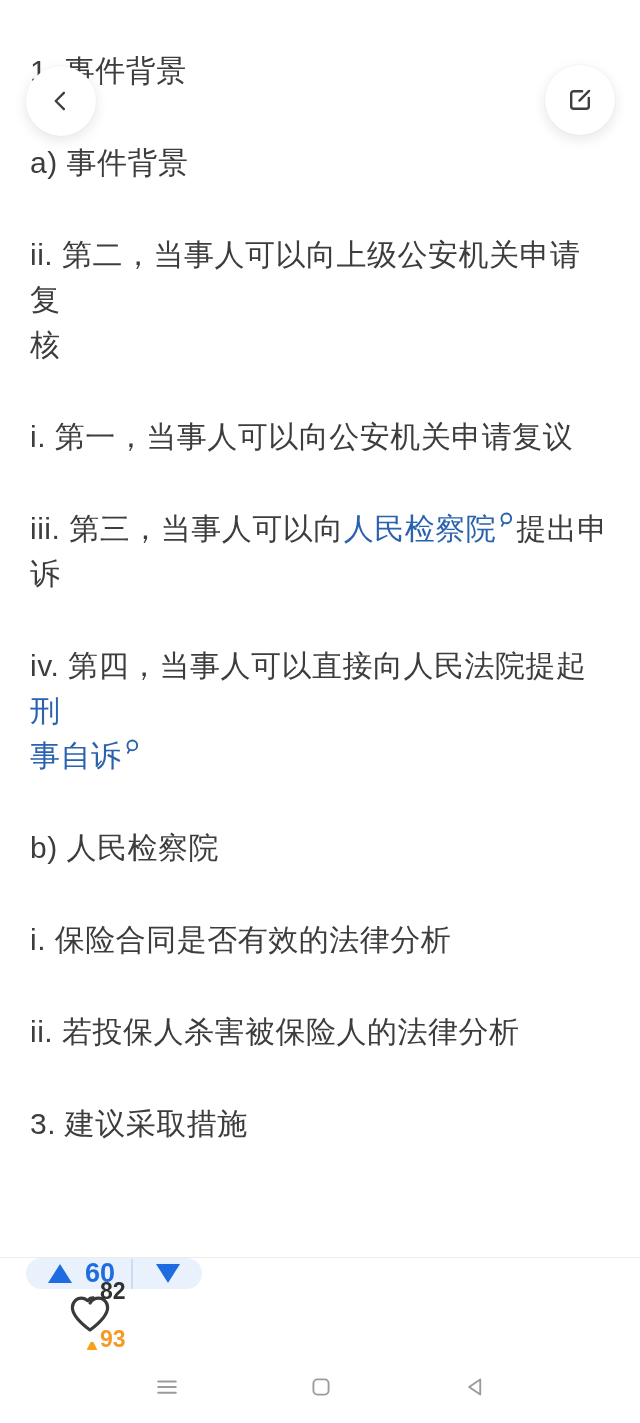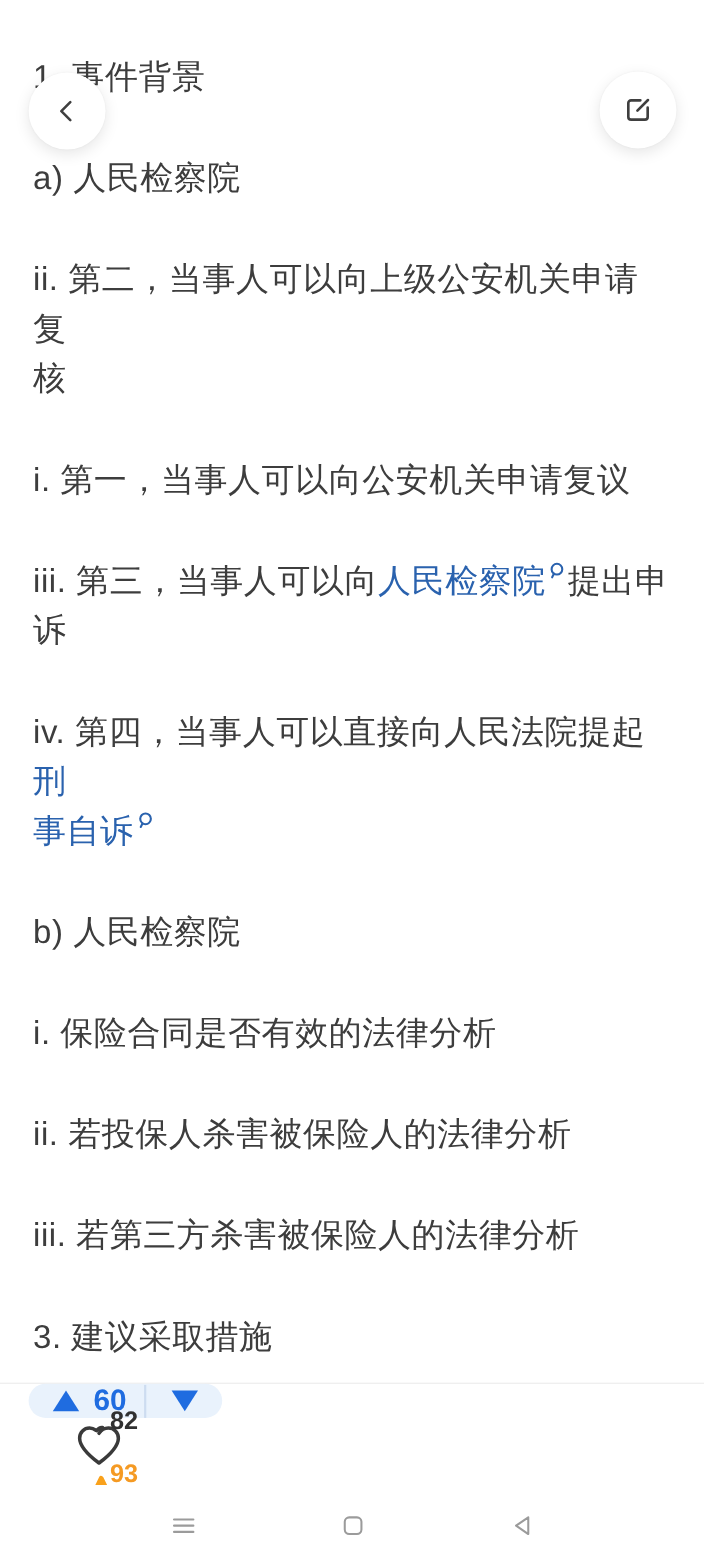--- a/index.html
+++ b/index.html
@@ -68,35 +68,34 @@
     display:flex;align-items:center;
   }
   .android-nav-inner{width:345px;margin:0 auto;display:flex;justify-content:space-between;align-items:center;}
   .nav-btn{background:none;border:none;padding:4px;cursor:pointer;display:flex;}
 </style>
 </head>
 <body>
 
 <div class="content">
     <p><span>1. 事件背景</span></p>
-    <p><span>a) 人民检察院</span></p>
+    <p><span>a) 事件背景</span></p>
     <p><span>ii. 第二，当事人可以向上级公安机关申请复</span><br><span>核</span></p>
     <p><span>i. 第一，当事人可以向公安机关申请复议</span></p>
     <p><span>iii. 第三，当事人可以向</span><span class="entity-link">人民检察院</span><svg class="search-sup" viewBox="0 0 20 20" width="19" height="19" fill="none" stroke="currentColor" stroke-width="2" stroke-linecap="round">
         <circle cx="9.8" cy="7.8" r="5.1"></circle>
         <path d="M6.9 12.2 L5.2 15.6"></path>
       </svg><span>提出申</span><br><span>诉</span></p>
     <p><span>iv. 第四，当事人可以直接向人民法院提起</span><span class="entity-link">刑</span><br><span class="entity-link">事自诉</span><svg class="search-sup" viewBox="0 0 20 20" width="19" height="19" fill="none" stroke="currentColor" stroke-width="2" stroke-linecap="round">
         <circle cx="9.8" cy="7.8" r="5.1"></circle>
         <path d="M6.9 12.2 L5.2 15.6"></path>
       </svg></p>
     <p><span>b) 人民检察院</span></p>
     <p><span>i. 保险合同是否有效的法律分析</span></p>
     <p><span>ii. 若投保人杀害被保险人的法律分析</span></p>
-    <p><span>iii. 若第三方杀害被保险人的法律分析</span></p>
     <p><span>3. 建议采取措施</span></p>
   </div>
 
 <button class="fab fab-back">
   <span style="display:flex;">
     <svg viewBox="0 0 24 24" width="28" height="28" fill="none" stroke="#3f3f3f" stroke-width="2" stroke-linecap="round" stroke-linejoin="round">
         <path d="M14.5 5 L7.5 12 L14.5 19"></path>
       </svg>
   </span>
 </button>

